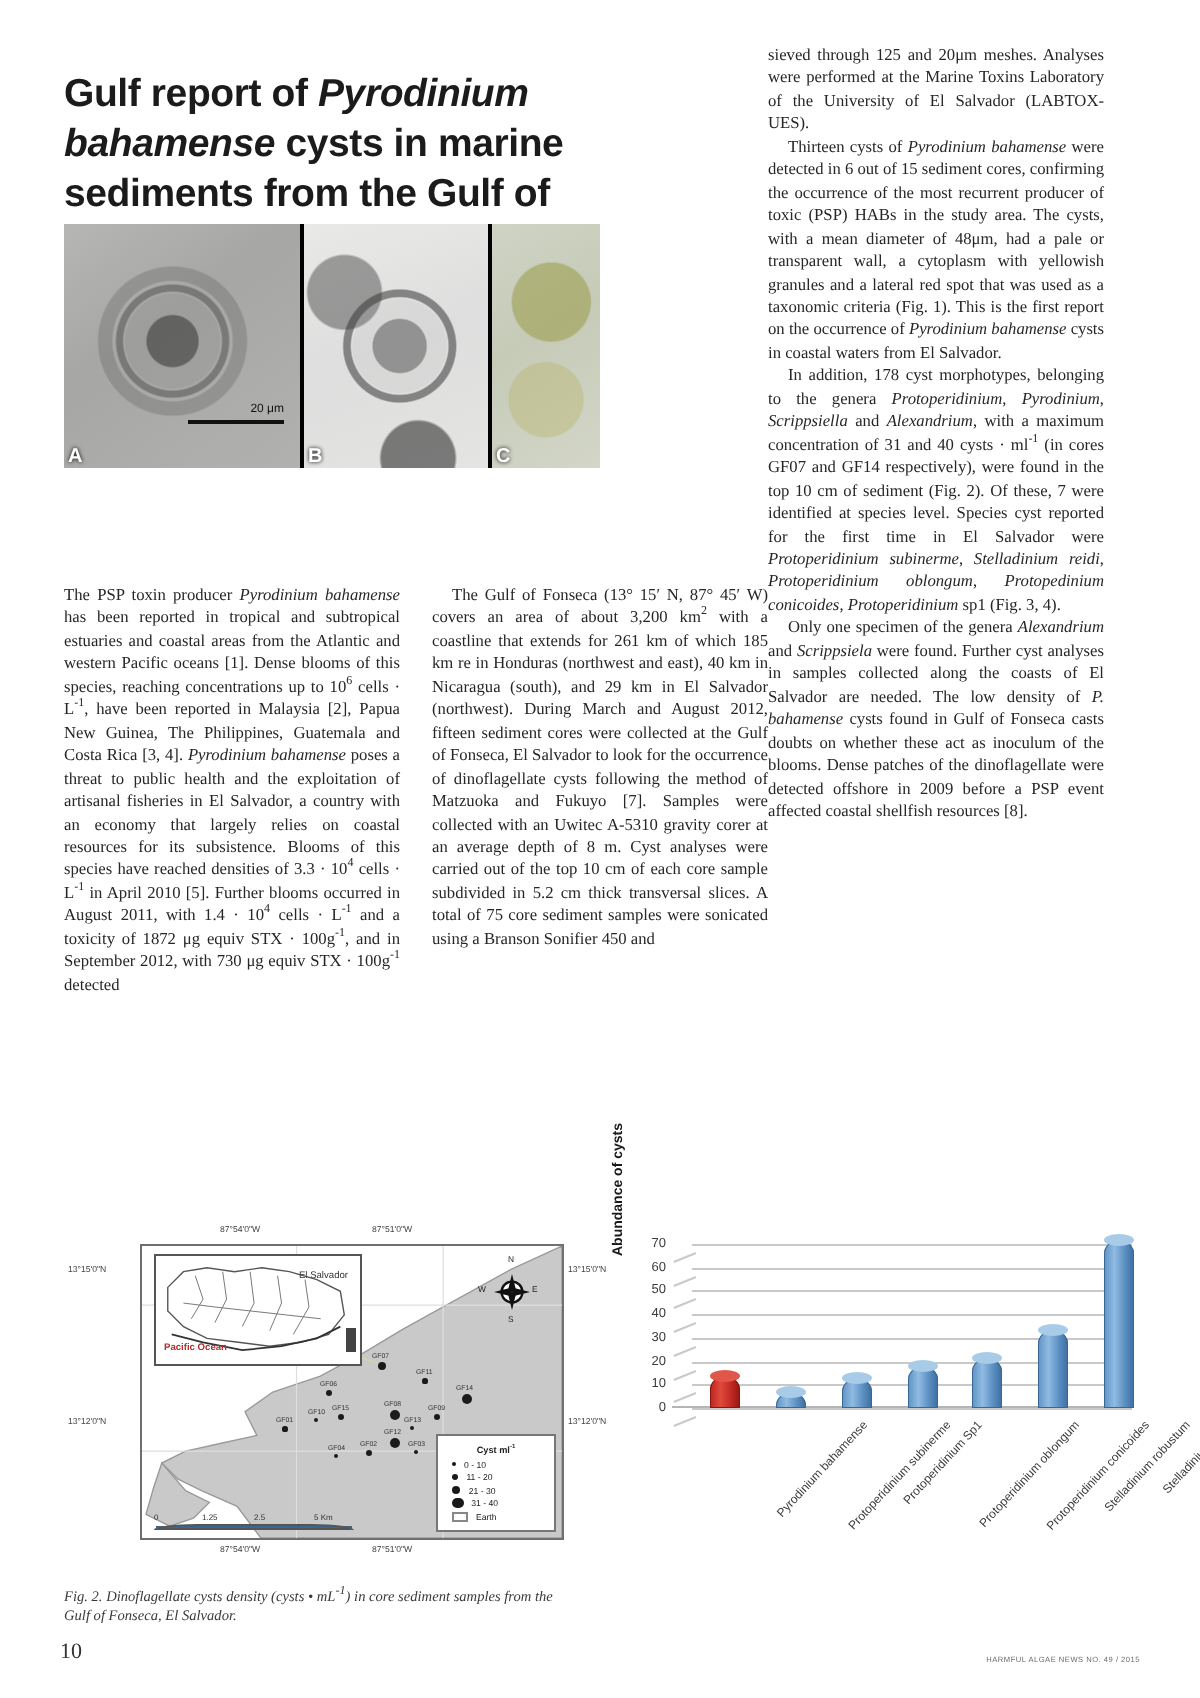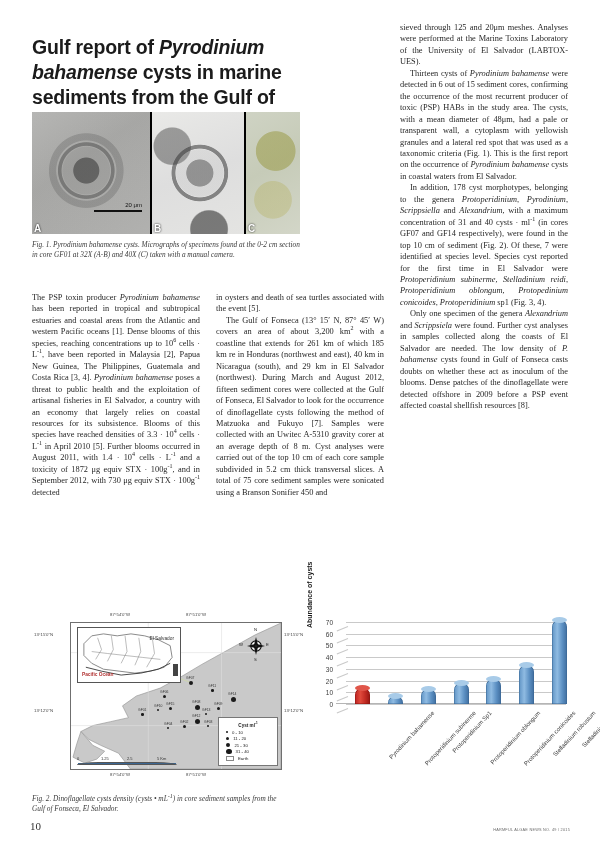--- a/index.html
+++ b/index.html
@@ -90,21 +90,21 @@
     color:#262626;
     font-family:"Liberation Serif", serif;
   }
   .col p { margin:0; text-indent:10px; }
   .col p.noind { text-indent:0; }
   .col i { font-style:italic; }
   .col sup { font-size:6px; vertical-align:super; line-height:0; }
 
   #col1 { left:32px; top:292px; width:168px; }
   #col2 { left:216px; top:292px; width:168px; }
-  #col3 { left:400px; top:22px;  width:168px; }
+  #col3 { left:384px; top:22px;  width:168px; }
 
   
   .map-wrap {
     position:absolute; left:32px; top:606px;
     width:268px; height:182px;
   }
   .map-frame {
     position:absolute; left:38px; top:16px;
     width:212px; height:148px;
     border:1px solid #6f6f6f;
@@ -250,28 +250,26 @@
       <span class="plabel">A</span>
     </div>
     <div class="panel panelB">
       <span class="plabel">B</span>
     </div>
     <div class="panel panelC">
       <span class="plabel">C</span>
     </div>
   </div>
 
-  <div class="fig1cap" id="fig1cap-el">Fig. 1. <i><i>Pyrodinium</i> <i>bahamense</i></i> cysts. Micrographs of specimens found at the 0-2 cm section in core GF01 at 32X (A-B) and 40X (C) taken with a manual camera.</div>
 
   <div class="col" id="col1">
     <p class="noind" id="c1p1">The PSP toxin producer <i><i>Pyrodinium</i> <i>bahamense</i></i> has been reported in tropical and subtropical estuaries and coastal areas from the Atlantic and western Pacific oceans [1]. Dense blooms of this species, reaching concentrations up to 10<sup>6</sup> cells · L<sup>-1</sup>, have been reported in Malaysia [2], Papua New Guinea, The Philippines, Guatemala and Costa Rica [3, 4]. <i><i>Pyrodinium</i> <i>bahamense</i></i> poses a threat to public health and the exploitation of artisanal fisheries in El Salvador, a country with an economy that largely relies on coastal resources for its subsistence. Blooms of this species have reached densities of 3.3 · 10<sup>4</sup> cells · L<sup>-1</sup> in April 2010 [5]. Further blooms occurred in August 2011, with 1.4 · 10<sup>4</sup> cells · L<sup>-1</sup> and a toxicity of 1872 μg equiv STX · 100g<sup>-1</sup>, and in September 2012, with 730 μg equiv STX · 100g<sup>-1</sup> detected</p>
   </div>
 
   <div class="col" id="col2">
-    <p class="noind" id="c2p1">in oysters and death of sea turtles associated with the event [5].</p>
     <p id="c2p2">The Gulf of Fonseca (13° 15′ N, 87° 45′ W) covers an area of about 3,200 km<sup>2</sup> with a coastline that extends for 261 km of which 185 km re in Honduras (northwest and east), 40 km in Nicaragua (south), and 29 km in El Salvador (northwest). During March and August 2012, fifteen sediment cores were collected at the Gulf of Fonseca, El Salvador to look for the occurrence of dinoflagellate cysts following the method of Matzuoka and Fukuyo [7]. Samples were collected with an Uwitec A-5310 gravity corer at an average depth of 8 m. Cyst analyses were carried out of the top 10 cm of each core sample subdivided in 5.2 cm thick transversal slices. A total of 75 core sediment samples were sonicated using a Branson Sonifier 450 and</p>
   </div>
 
   <div class="col" id="col3">
     <p class="noind" id="c3p1">sieved through 125 and 20μm meshes. Analyses were performed at the Marine Toxins Laboratory of the University of El Salvador (LABTOX-UES).</p>
     <p id="c3p2">Thirteen cysts of <i><i>Pyrodinium</i> <i>bahamense</i></i> were detected in 6 out of 15 sediment cores, confirming the occurrence of the most recurrent producer of toxic (PSP) HABs in the study area. The cysts, with a mean diameter of 48μm, had a pale or transparent wall, a cytoplasm with yellowish granules and a lateral red spot that was used as a taxonomic criteria (Fig. 1). This is the first report on the occurrence of <i><i>Pyrodinium</i> <i>bahamense</i></i> cysts in coastal waters from El Salvador.</p>
     <p id="c3p3">In addition, 178 cyst morphotypes, belonging to the genera <i>Protoperidinium</i>, <i>Pyrodinium</i>, <i>Scrippsiella</i> and <i><i>Alexandrium</i></i>, with a maximum concentration of 31 and 40 cysts · ml<sup>-1</sup> (in cores GF07 and GF14 respectively), were found in the top 10 cm of sediment (Fig. 2). Of these, 7 were identified at species level. Species cyst reported for the first time in El Salvador were <i><i>Protoperidinium</i> subinerme</i>, <i>Stelladinium reidi</i>, <i><i>Protoperidinium</i> oblongum</i>, <i>Protopedinium conicoides</i>, <i>Protoperidinium</i> sp1 (Fig. 3, 4).</p>
     <p id="c3p4">Only one specimen of the genera <i><i>Alexandrium</i></i> and <i>Scrippsiela</i> were found. Further cyst analyses in samples collected along the coasts of El Salvador are needed. The low density of <i>P. <i>bahamense</i></i> cysts found in Gulf of Fonseca casts doubts on whether these act as inoculum of the blooms. Dense patches of the dinoflagellate were detected offshore in 2009 before a PSP event affected coastal shellfish resources [8].</p>
   </div>
 

